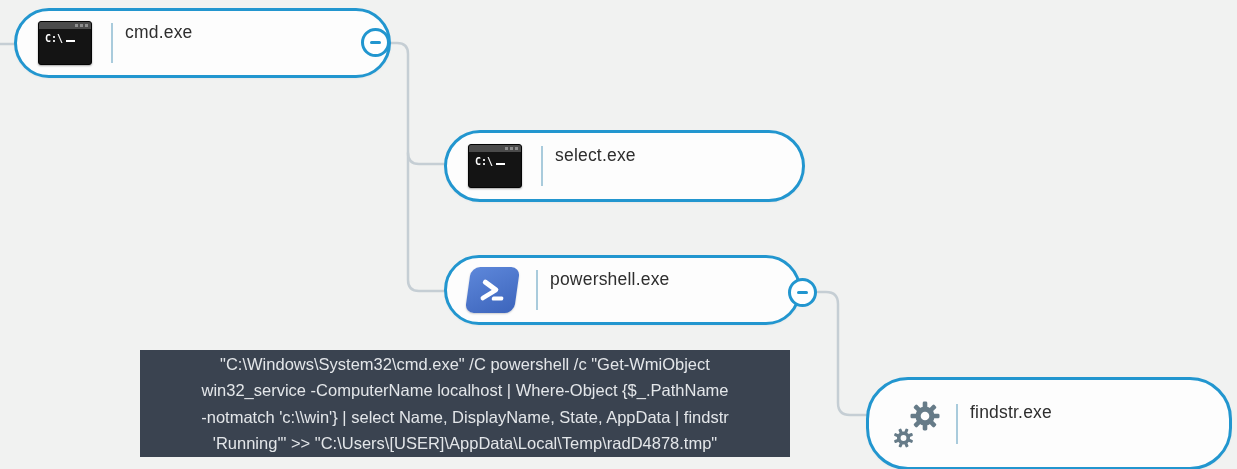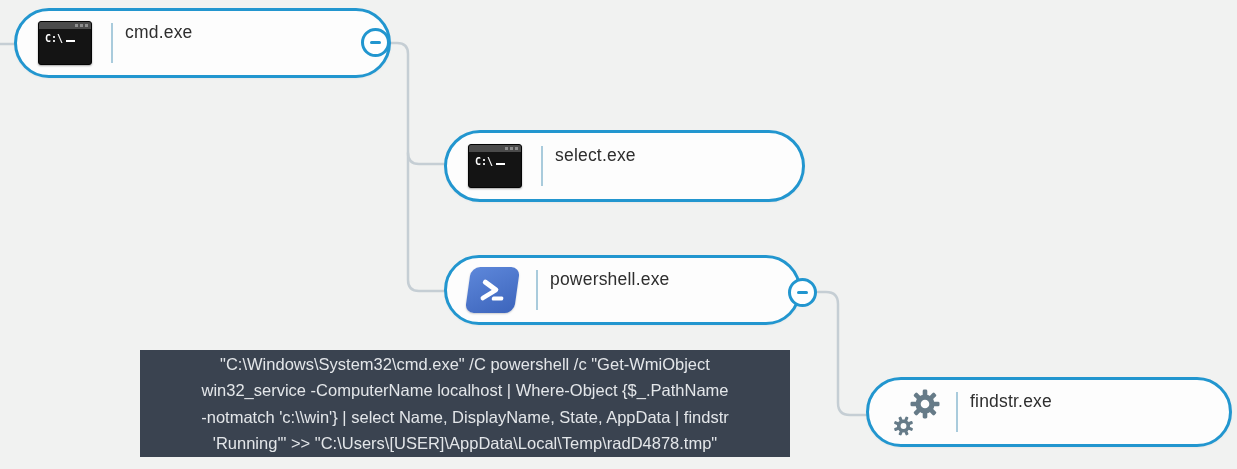--- a/index.html
+++ b/index.html
@@ -103,21 +103,21 @@
         <rect x="16" y="22.6" width="11.5" height="4" rx="1.6" fill="#ffffff"></rect>
       </svg>
     </span>
     <span class="divider"></span>
     <span class="label">powershell.exe</span>
   </div>
   <div class="minus" style="left:788px;top:278px">
     <span class="bar"></span>
   </div>
 
-  <div class="node" style="left:866px;top:377px;width:366px;height:70px">
+  <div class="node" style="left:866px;top:377px;width:366px;height:93px">
     <svg class="gears" viewBox="0 0 54 58">
       <g fill="#667b88">
         <g transform="translate(35,21)">
           <g>
             <rect x="-2.3" y="-14.5" width="4.6" height="8" rx="1.4"></rect>
             <rect x="-2.3" y="-14.5" width="4.6" height="8" rx="1.4" transform="rotate(45)"></rect>
             <rect x="-2.3" y="-14.5" width="4.6" height="8" rx="1.4" transform="rotate(90)"></rect>
             <rect x="-2.3" y="-14.5" width="4.6" height="8" rx="1.4" transform="rotate(135)"></rect>
             <rect x="-2.3" y="-14.5" width="4.6" height="8" rx="1.4" transform="rotate(180)"></rect>
             <rect x="-2.3" y="-14.5" width="4.6" height="8" rx="1.4" transform="rotate(225)"></rect>

